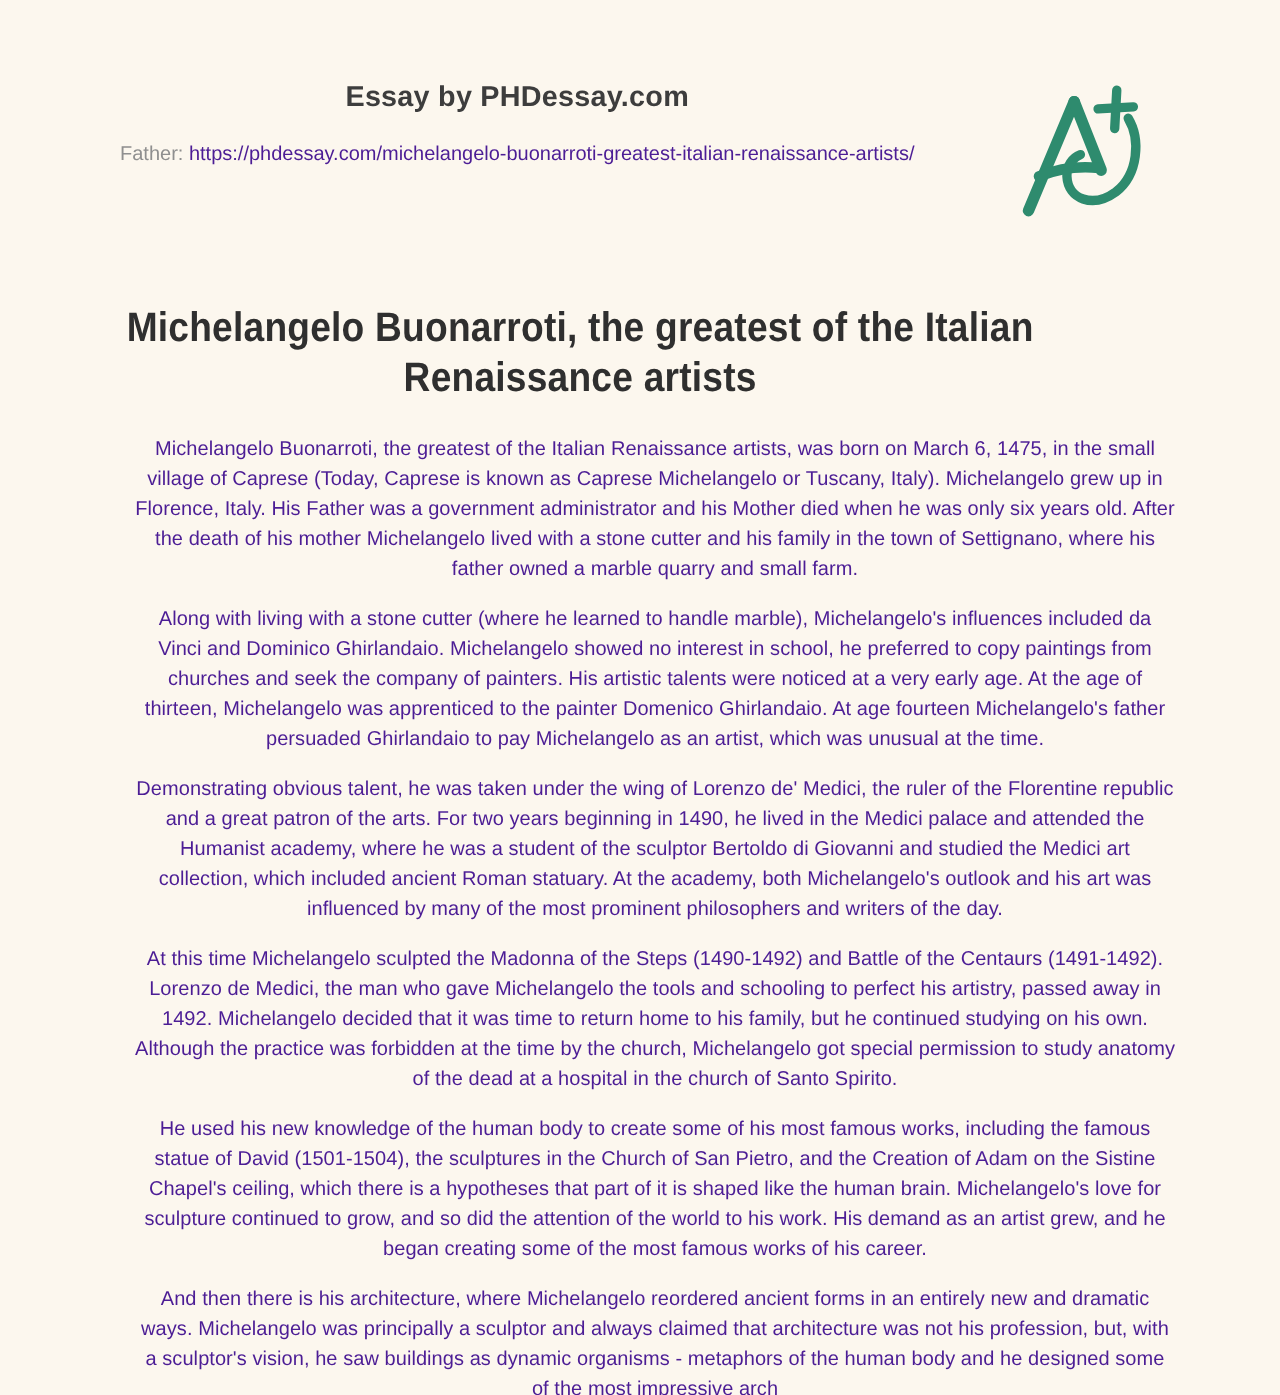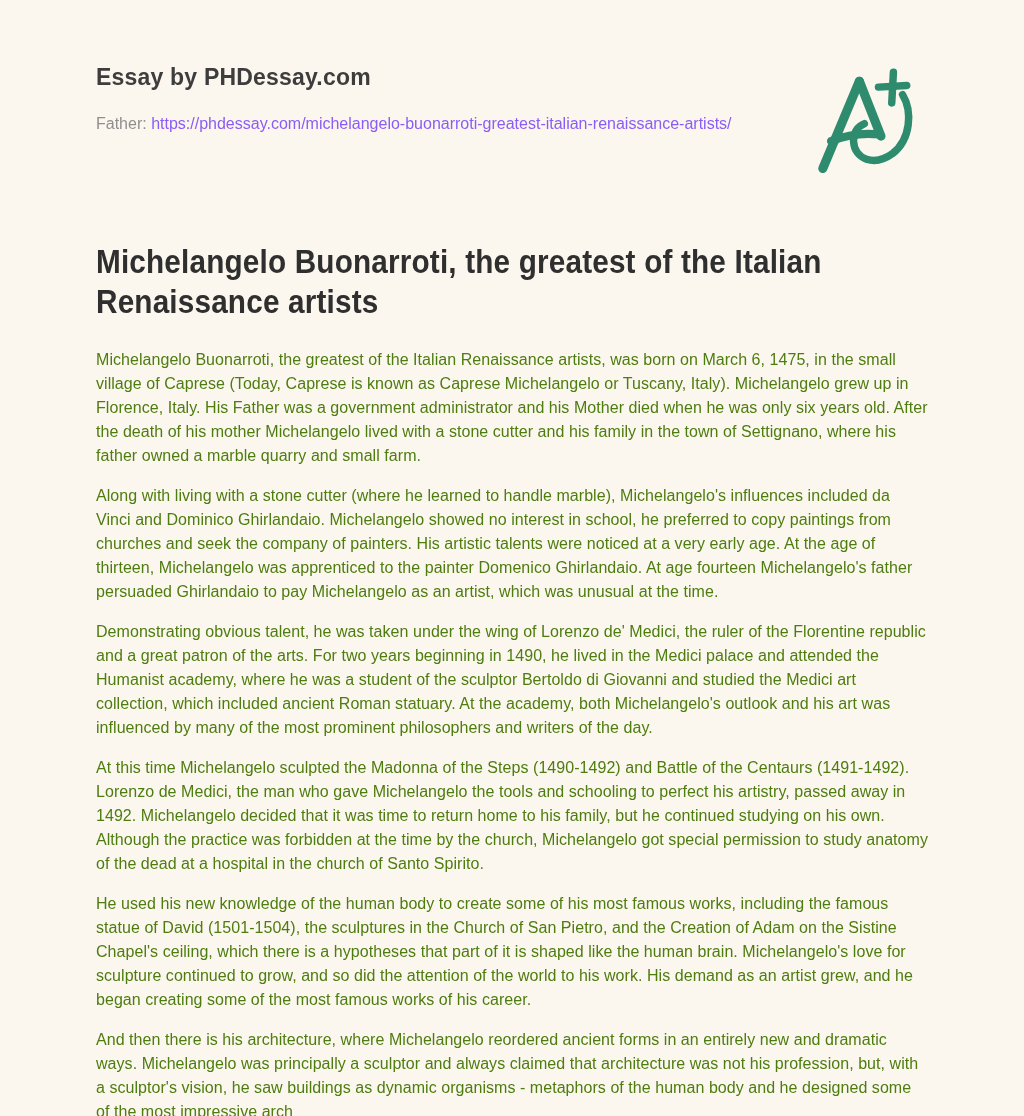--- a/index.html
+++ b/index.html
@@ -7,20 +7,21 @@
     width: 1024px;
     height: 1116px;
     background: #fcf7ee;
     font-family: "Liberation Sans", sans-serif;
     overflow: hidden;
   }
   .page {
     width: 1024px;
     height: 1116px;
     padding: 58px 110px 0 96px;
+    text-align: center;
   }
   .header-row {
     display: flex;
     justify-content: space-between;
     align-items: flex-start;
   }
   .byline {
     font-size: 23px;
     font-weight: 700;
     color: #3d3d3d;
@@ -29,21 +30,21 @@
     margin-bottom: 19px;
   }
   .source {
     font-size: 16px;
     line-height: 27px;
     max-width: 648px;
     color: #8f8f8f;
     word-break: break-word;
   }
   .source a {
-    color: #8b5cf6;
+    color: #4c1d95;
     text-decoration: none;
   }
   .logo {
     width: 100px;
     height: 108px;
     margin-top: 10px;
     margin-right: -2px;
     flex-shrink: 0;
   }
   .logo svg { width: 100%; height: 100%; }
@@ -56,23 +57,24 @@
     color: #2f2f2f;
     transform: scaleX(0.90);
     transform-origin: left top;
     white-space: nowrap;
     letter-spacing: 0.2px;
   }
   .article p {
     width: 832px;
     font-size: 16px;
     line-height: 24px;
-    color: #4d7c0f;
+    color: #4c1d95;
     letter-spacing: 0.05px;
     margin-bottom: 16px;
+    margin-left: 12px;
   }
 </style>
 </head>
 <body>
 
 <div class="page">
 
   <div class="header-row">
     <div>
       <div class="byline">Essay by PHDessay.com</div>

